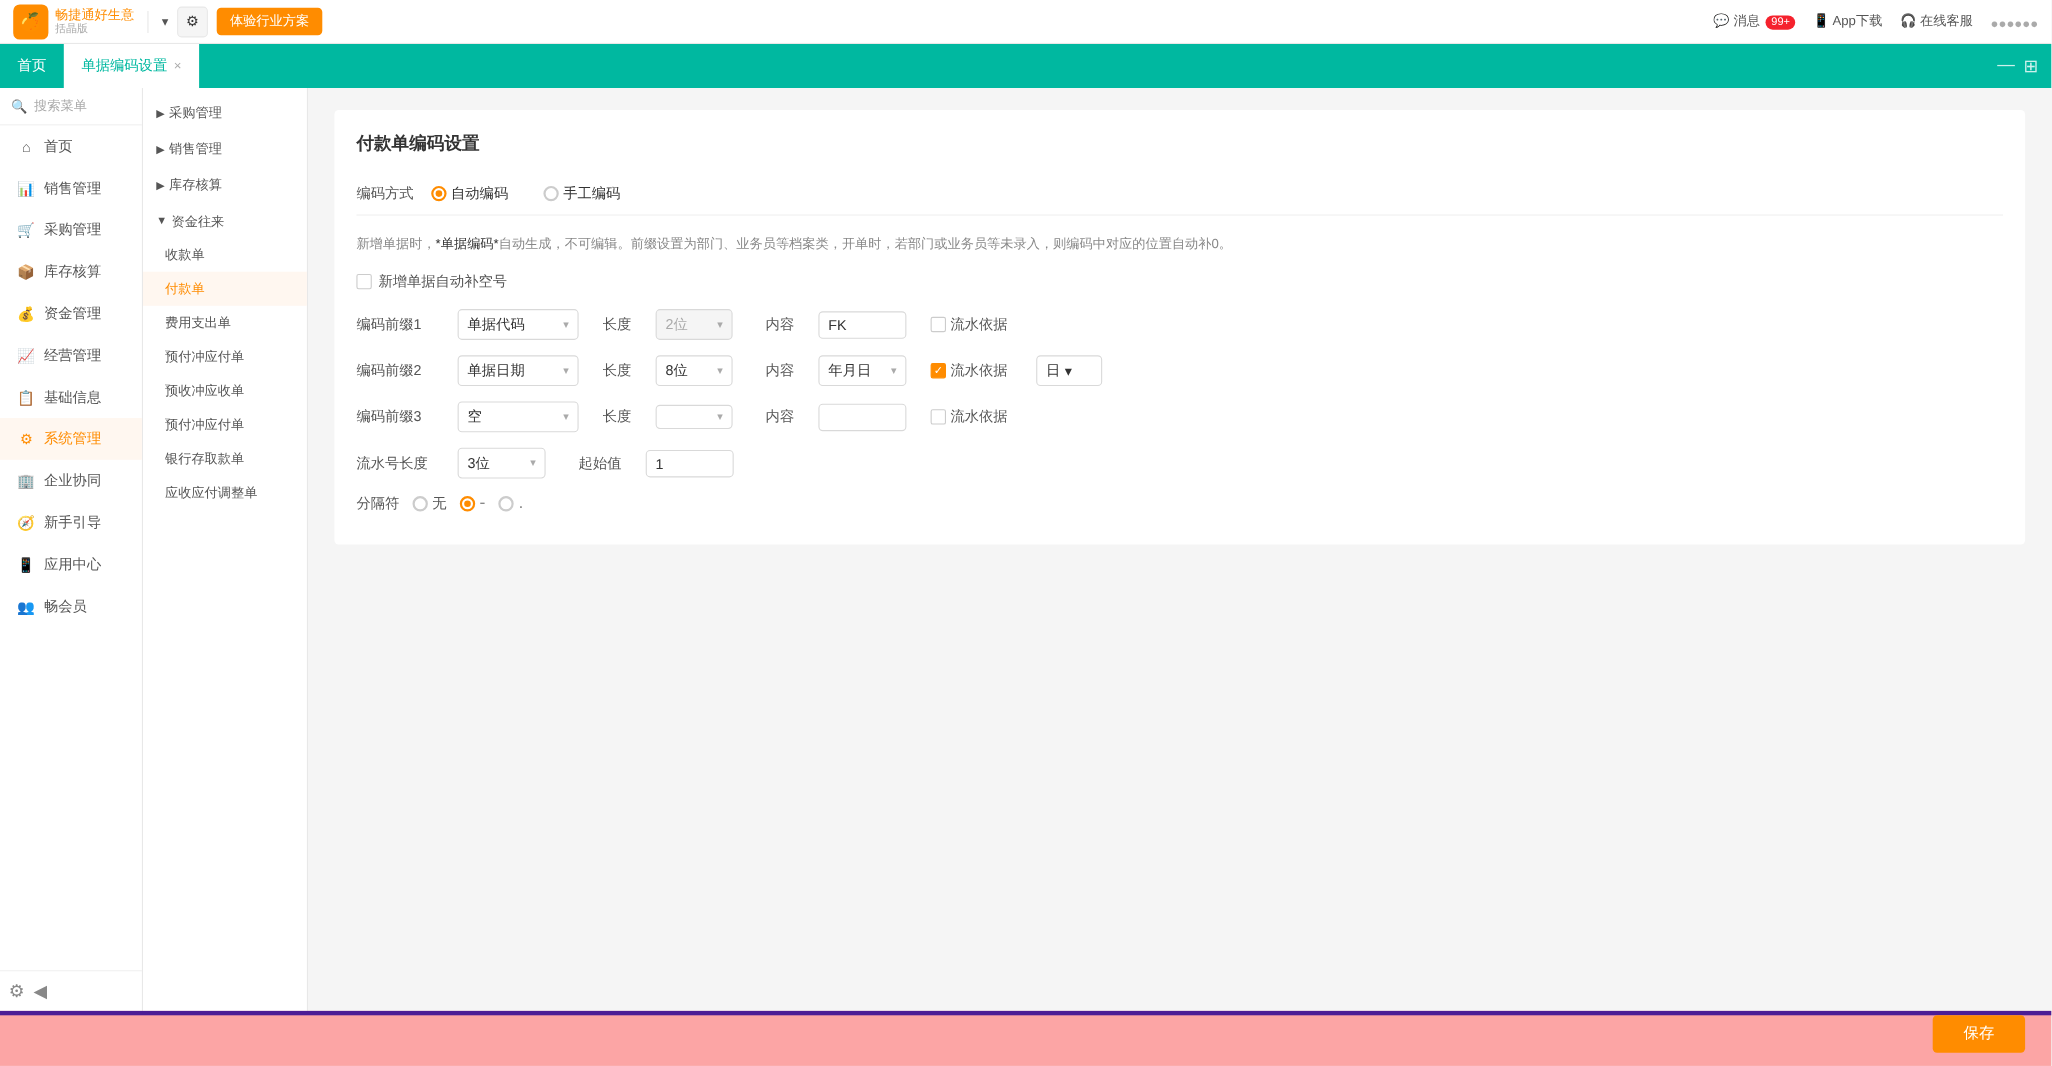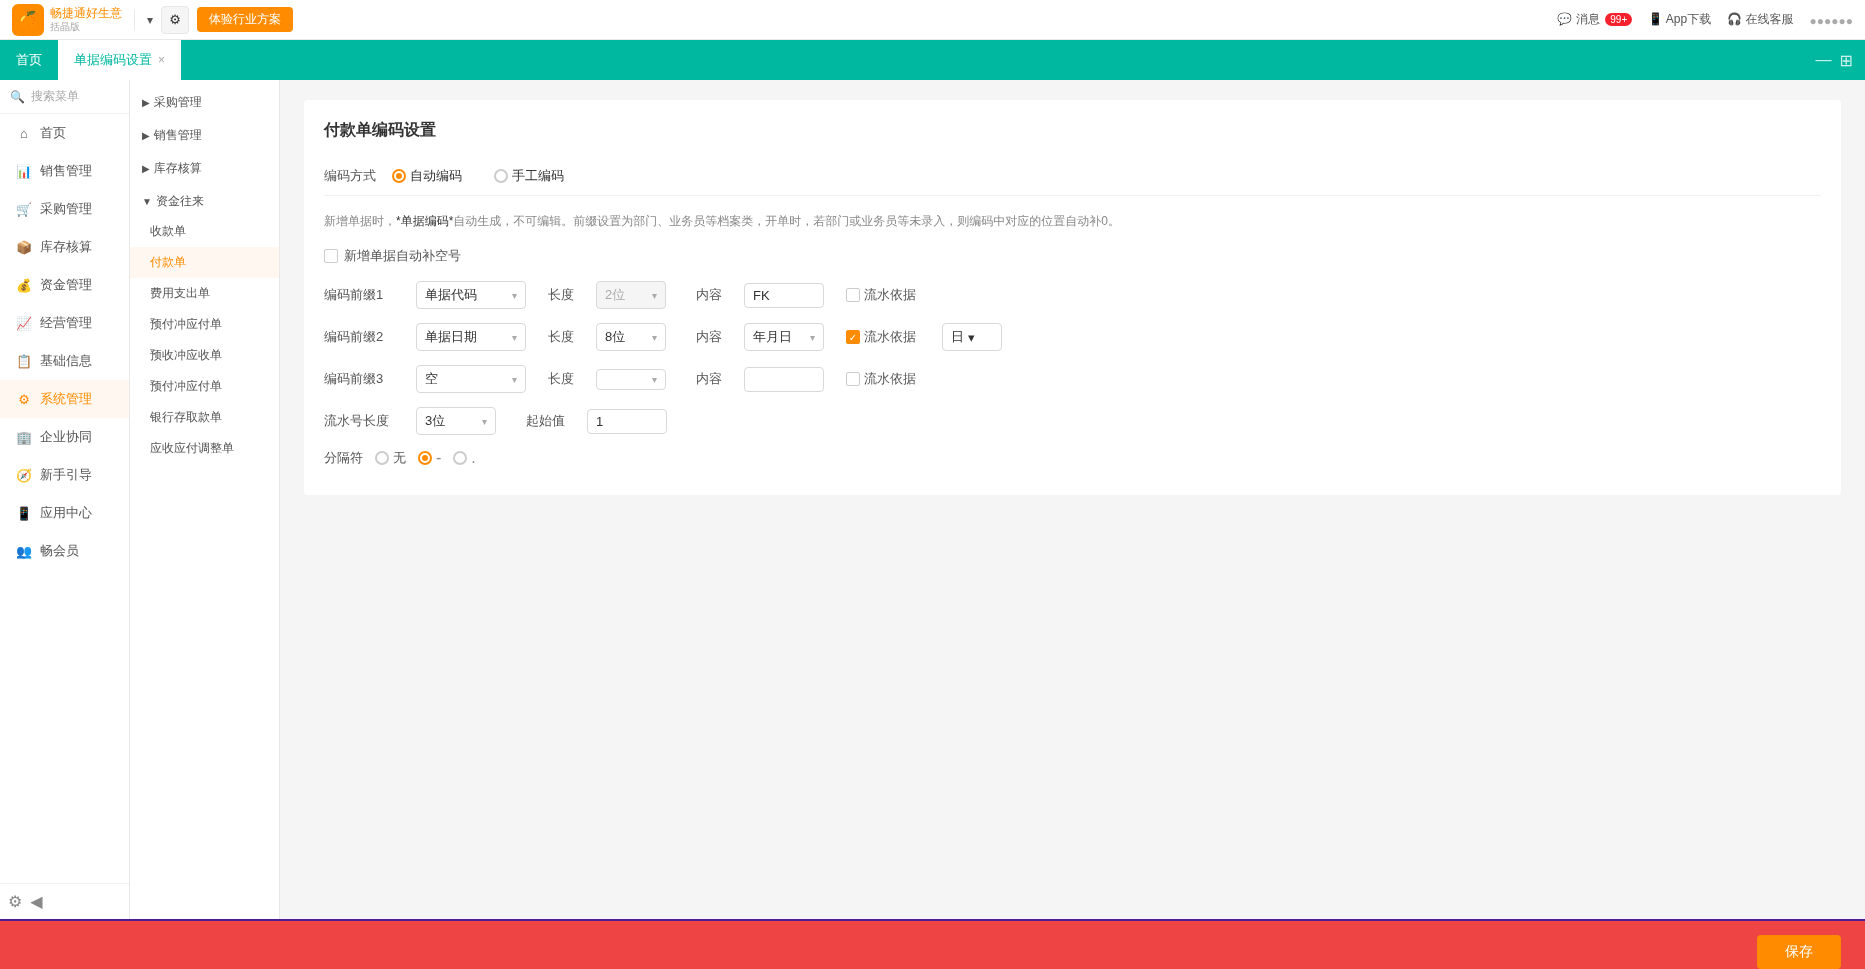--- a/index.html
+++ b/index.html
@@ -90,21 +90,21 @@
     .sep-row { display: flex; align-items: center; gap: 12px; margin-bottom: 8px; }
     .sep-label { font-size: 13px; color: #555; }
     .sep-options { display: flex; align-items: center; gap: 12px; }
     .sep-option { display: flex; align-items: center; gap: 4px; cursor: pointer; font-size: 13px; color: #555; }
     .sep-radio { width: 14px; height: 14px; border-radius: 50%; border: 2px solid #ccc; display: inline-flex; align-items: center; justify-content: center; }
     .sep-radio.selected { border-color: #ff8c00; }
     .sep-radio.selected::after { content: ''; width: 6px; height: 6px; background: #ff8c00; border-radius: 50%; display: block; }
     .sep-dot { color: #888; font-size: 16px; }
 
     
-    .bottom-bar { height: 50px; background: #ef4444; border-top: 2px solid #4c1d95; display: flex; align-items: flex-end; justify-content: flex-end; padding: 0 24px; }
+    .bottom-bar { height: 50px; background: #fca5a5; border-top: 4px solid #4c1d95; display: flex; align-items: flex-start; justify-content: flex-end; padding: 0 24px; }
     .save-btn { background: #ff8c00; color: white; border: none; padding: 8px 28px; border-radius: 4px; font-size: 14px; cursor: pointer; }
 
     .content-inner { background: #fff; padding: 20px; border-radius: 4px; }
   </style>
 </head>
 <body>
 
 <div class="topbar">
   <div class="topbar-logo">
     <div class="logo-icon">🍊</div>

